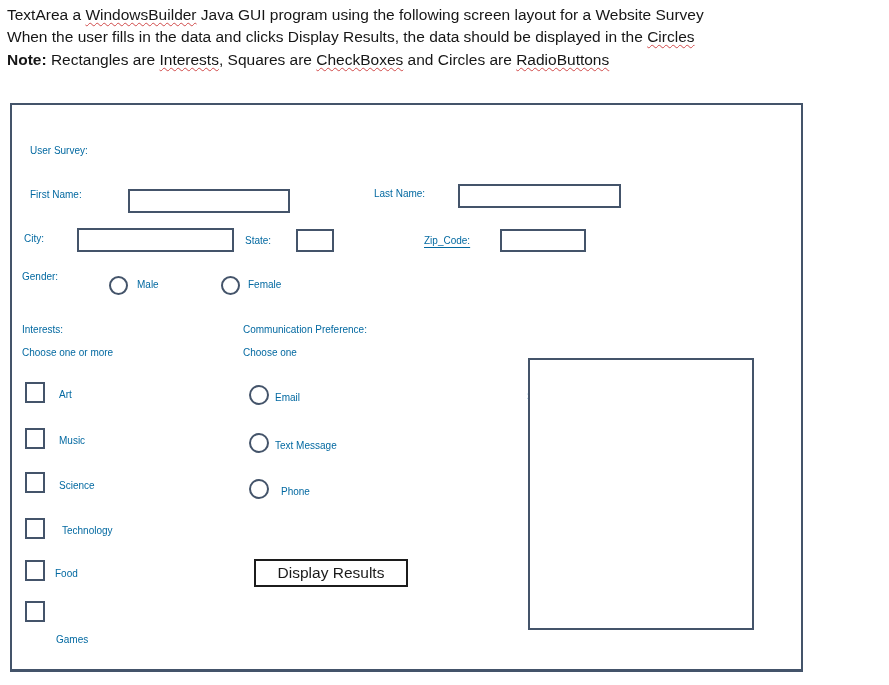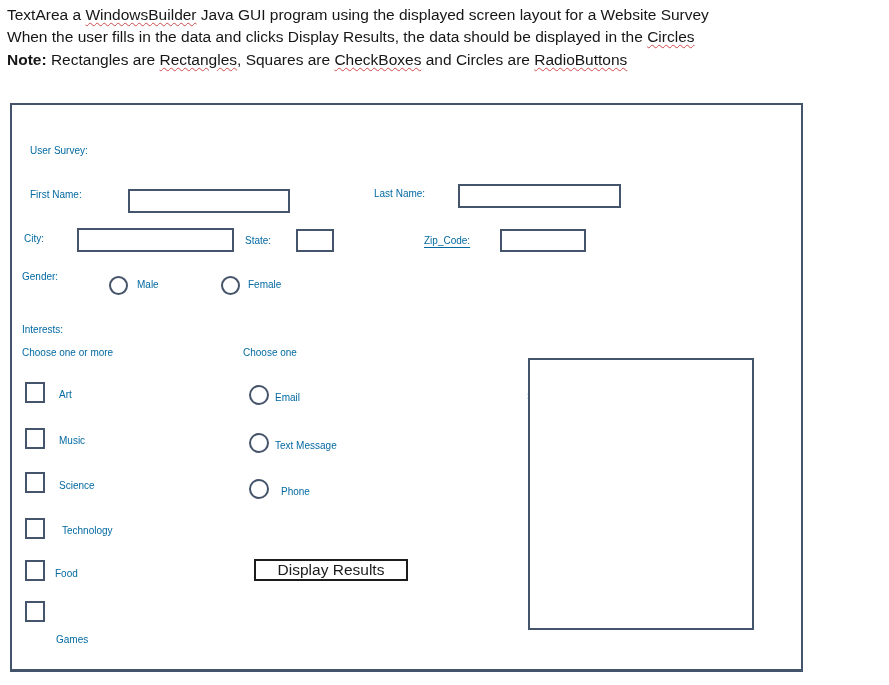--- a/index.html
+++ b/index.html
@@ -21,39 +21,39 @@
     border:2px solid #44546A;border-bottom-width:3px;box-sizing:border-box;background:#ffffff;
   }
   .lbl{position:absolute;font-size:10px;line-height:19px;color:#0369a1;white-space:nowrap;}
   .ul{text-decoration:underline;text-underline-offset:3px;text-decoration-thickness:1px;}
   .inputbox{position:absolute;border:2px solid #44546A;background:#ffffff;box-sizing:border-box;}
   .checkbox{position:absolute;width:20px;height:21px;border:2px solid #44546A;background:#ffffff;box-sizing:border-box;}
   .radio{position:absolute;border:2px solid #44546A;border-radius:50%;background:#ffffff;box-sizing:border-box;}
   .radio.sm{width:19px;height:19px;}
   .radio.md{width:20px;height:20px;}
   .btn{
-    position:absolute;left:242px;top:454px;width:154px;height:22px;
+    position:absolute;left:242px;top:454px;width:154px;height:28px;
     border:2px solid #1c1c1c;background:#ffffff;box-sizing:border-box;
     display:flex;align-items:center;justify-content:center;
     font-size:15.5px;color:#1a1a1a;cursor:default;
   }
   .results-box{
     position:absolute;left:516px;top:253px;width:226px;height:272px;
     border:2px solid #44546A;background:#ffffff;box-sizing:border-box;
   }
 </style>
 </head>
 <body>
 
 <div class="page">
 
   <div class="instructions">
-    <div class="iline"><span>TextArea a </span><span class="sq">WindowsBuilder</span><span> Java GUI program using the displayed screen layout for a Website Survey</span></div>
+    <div class="iline"><span>TextArea a </span><span class="sq">WindowsBuilder</span><span> Java GUI program using the following screen layout for a Website Survey</span></div>
     <div class="iline"><span>When the user fills in the data and clicks Display Results, the data should be displayed in the </span><span class="sq">Circles</span></div>
-    <div class="iline"><span class="note-b">Note:</span><span> Rectangles are </span><span class="sq">Rectangles</span><span>, Squares are </span><span class="sq">CheckBoxes</span><span> and Circles are </span><span class="sq">RadioButtons</span></div>
+    <div class="iline"><span class="note-b">Note:</span><span> Rectangles are </span><span class="sq">Interests</span><span>, Squares are </span><span class="sq">CheckBoxes</span><span> and Circles are </span><span class="sq">RadioButtons</span></div>
   </div>
 
   <div class="form-box">
 
     <div class="lbl" style="left:18px;top:36px;">User Survey:</div>
 
     <div class="lbl" style="left:18px;top:80px;">First Name:</div>
     <div class="inputbox" style="left:116px;top:84px;width:162px;height:24px;"></div>
     <div class="lbl" style="left:362px;top:79px;">Last Name:</div>
     <div class="inputbox" style="left:446px;top:79px;width:163px;height:24px;"></div>
@@ -66,20 +66,21 @@
     <div class="inputbox" style="left:488px;top:124px;width:86px;height:23px;"></div>
 
     <div class="lbl" style="left:10px;top:162px;text-align:center;">Gender:</div>
     <div class="radio sm" style="left:97px;top:171px;"></div>
     <div class="lbl" style="left:125px;top:170px;">Male</div>
     <div class="radio sm" style="left:209px;top:171px;"></div>
     <div class="lbl" style="left:236px;top:170px;">Female</div>
 
     <div class="lbl" style="left:10px;top:215px;">Interests:</div>
     <div class="lbl" style="left:10px;top:238px;">Choose one or more</div>
+    <div class="lbl" style="left:231px;top:215px;">Communication Preference:</div>
     <div class="lbl" style="left:231px;top:238px;">Choose one</div>
     <div class="lbl" style="left:515px;top:238px;margin-top:44px;">Survey Results:</div>
 
     <div class="checkbox" style="left:13px;top:277px;"></div>
     <div class="lbl" style="left:47px;top:280px;">Art</div>
     <div class="checkbox" style="left:13px;top:323px;"></div>
     <div class="lbl" style="left:47px;top:326px;">Music</div>
     <div class="checkbox" style="left:13px;top:367px;"></div>
     <div class="lbl" style="left:47px;top:371px;">Science</div>
     <div class="checkbox" style="left:13px;top:413px;"></div>

